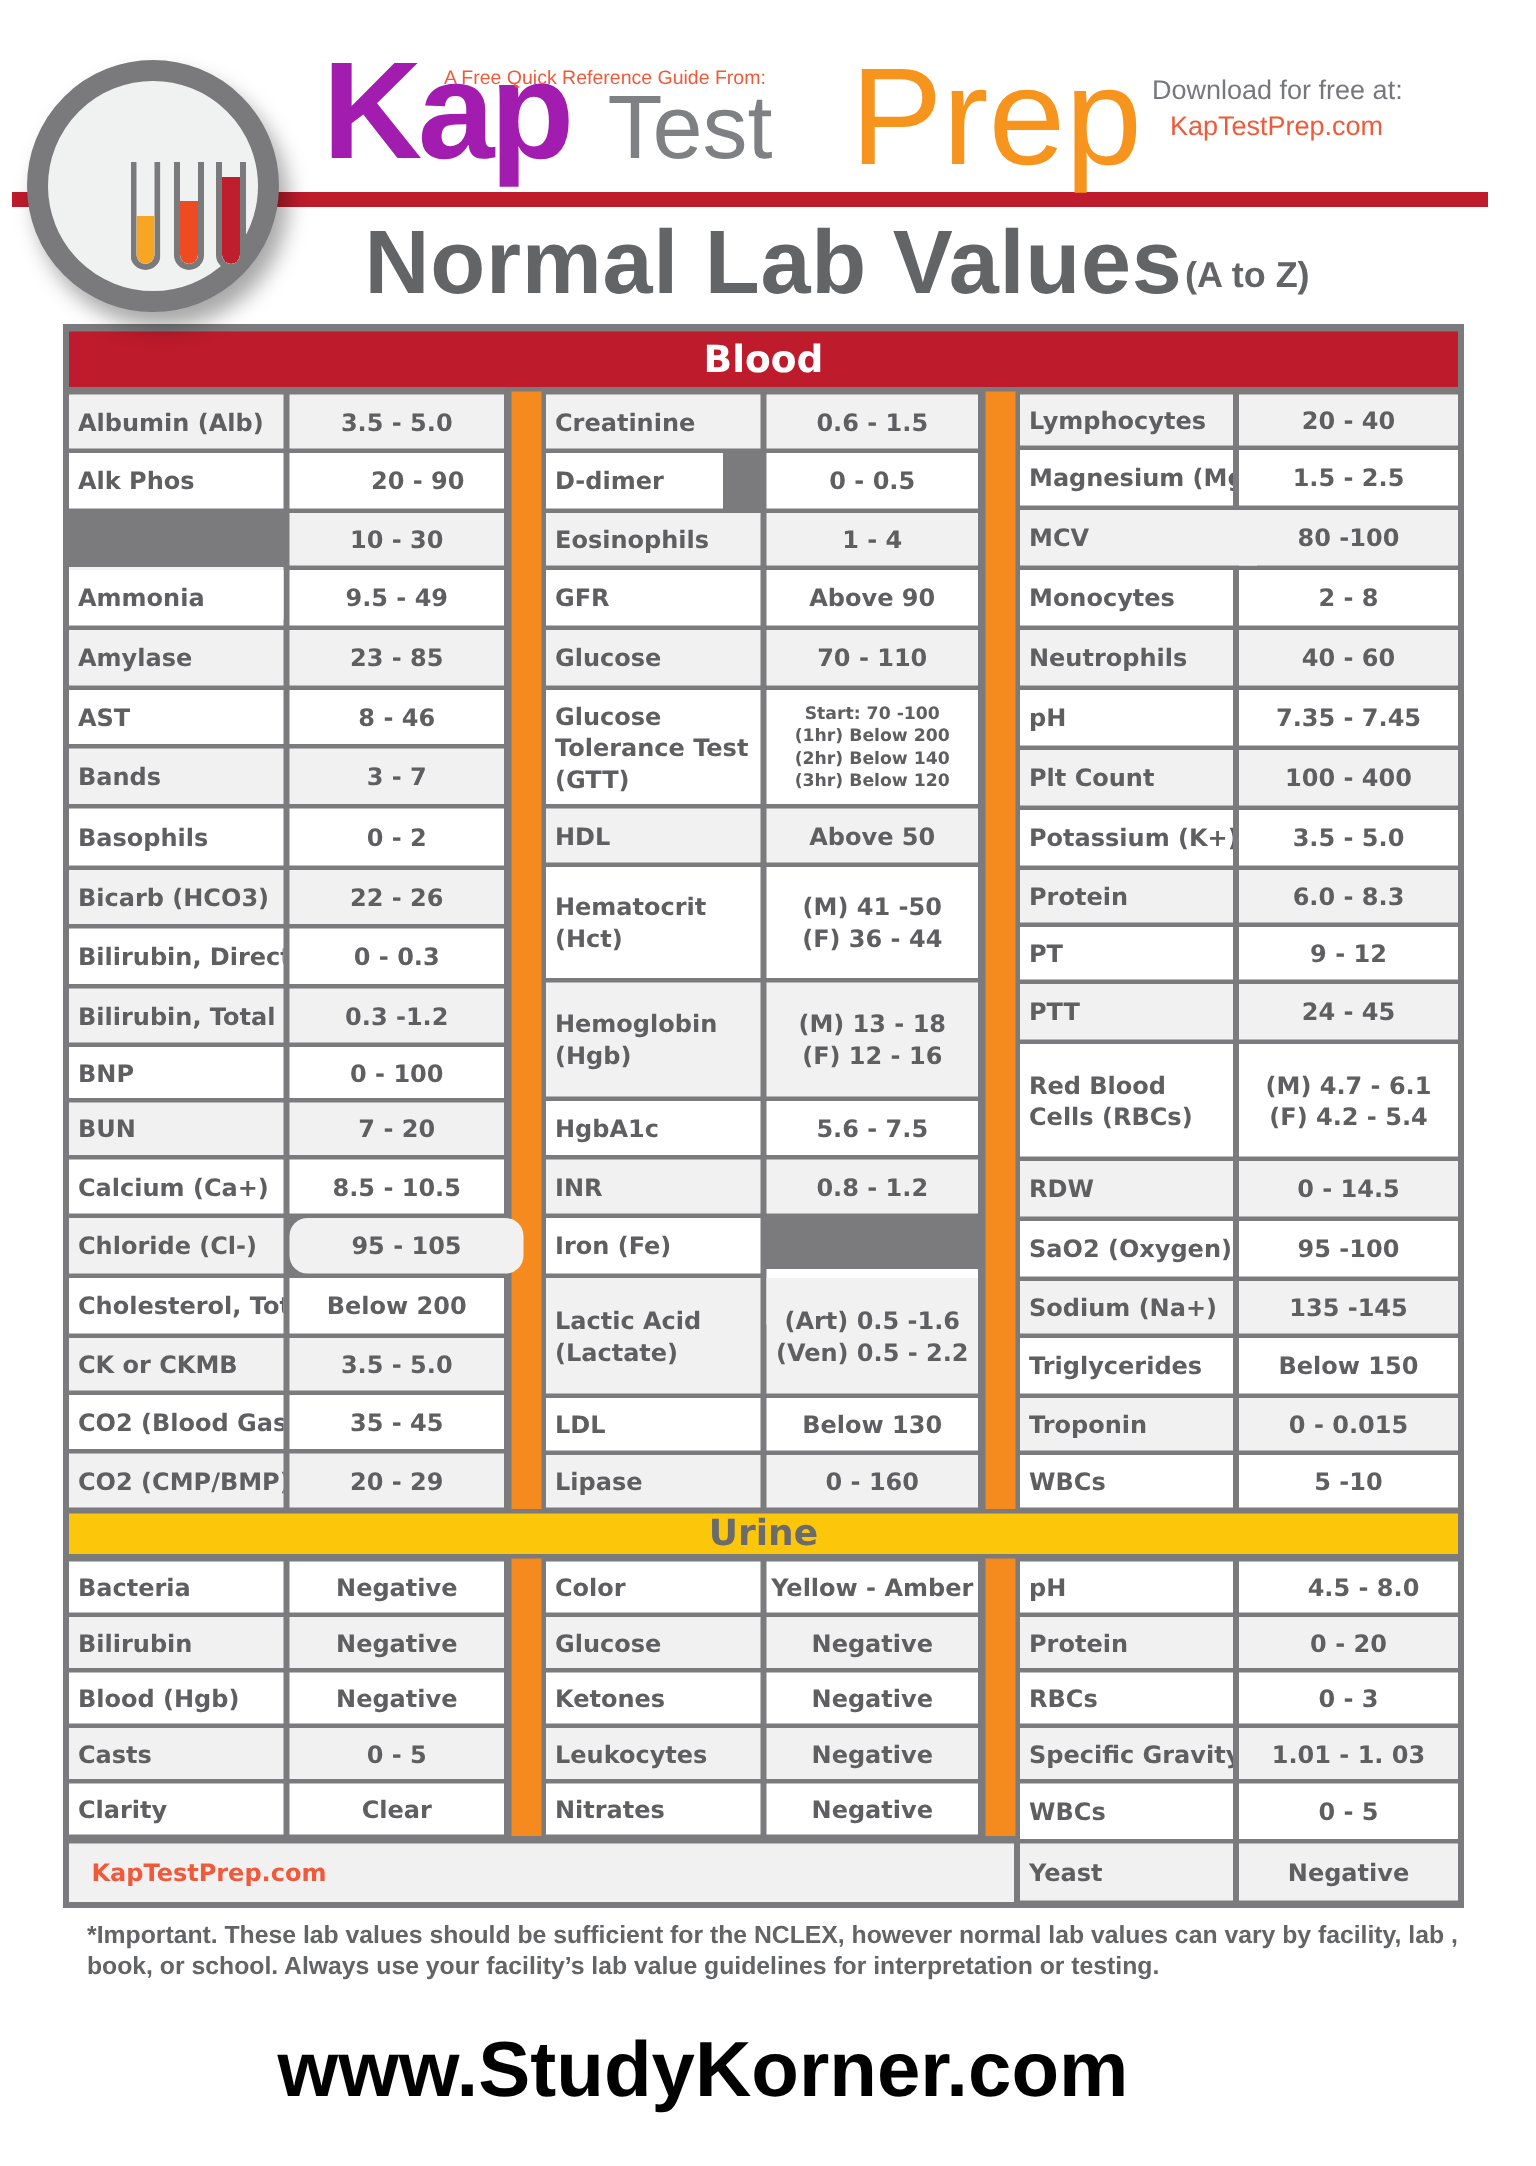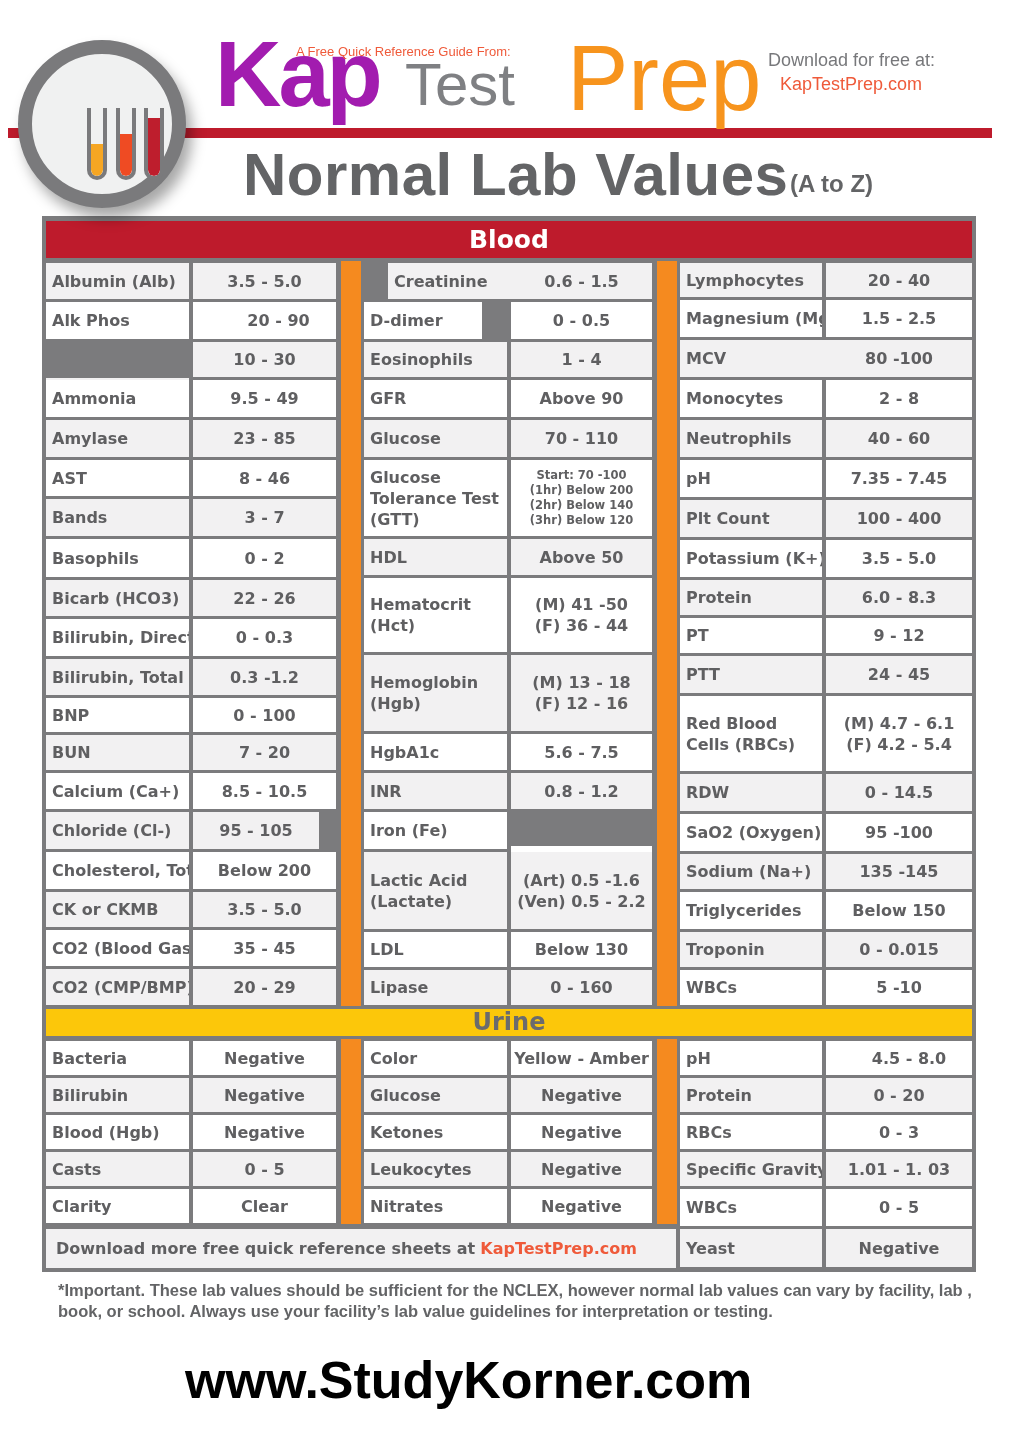--- a/index.html
+++ b/index.html
@@ -107,30 +107,30 @@
     <div class="cell val bg-b" style="left: 193px; top: 619px; width: 143px; height: 37px;">0 - 0.3</div>
     <div class="cell name bg-a" style="left: 46px; top: 659px; width: 143px; height: 36px;">Bilirubin, Total</div>
     <div class="cell val bg-a" style="left: 193px; top: 659px; width: 143px; height: 36px;">0.3 -1.2</div>
     <div class="cell name bg-b" style="left: 46px; top: 698px; width: 143px; height: 34px;">BNP</div>
     <div class="cell val bg-b" style="left: 193px; top: 698px; width: 143px; height: 34px;">0 - 100</div>
     <div class="cell name bg-a" style="left: 46px; top: 735px; width: 143px; height: 35px;">BUN</div>
     <div class="cell val bg-a" style="left: 193px; top: 735px; width: 143px; height: 35px;">7 - 20</div>
     <div class="cell name bg-b" style="left: 46px; top: 773px; width: 143px; height: 36px;">Calcium (Ca+)</div>
     <div class="cell val bg-b" style="left: 193px; top: 773px; width: 143px; height: 36px;">8.5 - 10.5</div>
     <div class="cell name bg-a" style="left: 46px; top: 812px; width: 143px; height: 37px;">Chloride (Cl-)</div>
-    <div class="cell val bg-a" style="left: 193px; top: 812px; width: 126px; height: 37px;">95 - 105</div>
+    <div class="cell val bg-a" style="left: 193px; top: 812px; width: 156px; height: 37px; border-radius: 12px;">95 - 105</div>
     <div class="cell name bg-b" style="left: 46px; top: 852px; width: 143px; height: 37px;">Cholesterol, Tot</div>
     <div class="cell val bg-b" style="left: 193px; top: 852px; width: 143px; height: 37px;">Below 200</div>
     <div class="cell name bg-a" style="left: 46px; top: 892px; width: 143px; height: 35px;">CK or  CKMB</div>
     <div class="cell val bg-a" style="left: 193px; top: 892px; width: 143px; height: 35px;">3.5 - 5.0</div>
     <div class="cell name bg-b" style="left: 46px; top: 930px; width: 143px; height: 36px;">CO2 (Blood Gas)</div>
     <div class="cell val bg-b" style="left: 193px; top: 930px; width: 143px; height: 36px;">35 - 45</div>
     <div class="cell name bg-a" style="left: 46px; top: 969px; width: 143px; height: 36px;">CO2 (CMP/BMP)</div>
     <div class="cell val bg-a" style="left: 193px; top: 969px; width: 143px; height: 36px;">20 - 29</div>
-    <div class="cell name bg-a" style="left: 364px; top: 263px; width: 143px; height: 36px; margin-left: 24px;">Creatinine</div>
+    <div class="cell name bg-a" style="left: 364px; top: 263px; width: 143px; height: 36px;">Creatinine</div>
     <div class="cell val bg-a" style="left: 511px; top: 263px; width: 141px; height: 36px;">0.6 - 1.5</div>
     <div class="cell name bg-b" style="left: 364px; top: 302px; width: 118px; height: 37px;">D-dimer</div>
     <div class="cell val bg-b" style="left: 511px; top: 302px; width: 141px; height: 37px;">0 - 0.5</div>
     <div class="cell name bg-a" style="left: 364px; top: 342px; width: 143px; height: 35px;">Eosinophils</div>
     <div class="cell val bg-a" style="left: 511px; top: 342px; width: 141px; height: 35px;">1 - 4</div>
     <div class="cell name bg-b" style="left: 364px; top: 380px; width: 143px; height: 37px;">GFR</div>
     <div class="cell val bg-b" style="left: 511px; top: 380px; width: 141px; height: 37px;">Above 90</div>
     <div class="cell name bg-a" style="left: 364px; top: 420px; width: 143px; height: 37px;">Glucose</div>
     <div class="cell val bg-a" style="left: 511px; top: 420px; width: 141px; height: 37px;">70 - 110</div>
     <div class="cell name bg-b multi" style="left: 364px; top: 460px; width: 143px; height: 76px;">Glucose Tolerance Test (GTT)</div>
@@ -234,18 +234,17 @@
     <div class="cell val bg-b" style="left: 826px; top: 1115px; width: 146px; height: 34px;">0 - 3</div>
     <div class="cell name bg-a" style="left: 680px; top: 1152px; width: 142px; height: 34px;">Specific Gravity</div>
     <div class="cell val bg-a" style="left: 826px; top: 1152px; width: 146px; height: 34px;">1.01 - 1. 03</div>
     <div class="cell name bg-b" style="left: 680px; top: 1189px; width: 142px; height: 37px;">WBCs</div>
     <div class="cell val bg-b" style="left: 826px; top: 1189px; width: 146px; height: 37px;">0 - 5</div>
     <div class="cell name bg-a" style="left: 680px; top: 1229px; width: 142px; height: 38px;">Yeast</div>
     <div class="cell val bg-a" style="left: 826px; top: 1229px; width: 146px; height: 38px;">Negative</div>
   </div>
 
 <div class="download-more">
-  <span>Download more free quick reference sheets at</span>
   <span class="link">KapTestPrep.com</span>
 </div>
 
 <div class="disclaimer">*Important. These lab values should be sufficient for the NCLEX, however normal lab values can vary by facility, lab , book, or school. Always use your facility’s lab value guidelines for interpretation or testing.</div>
 <div class="watermark">www.StudyKorner.com</div>
 
 </body></html>

